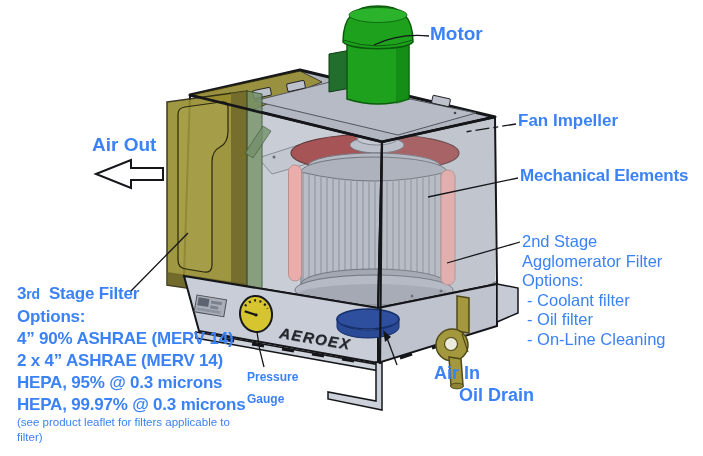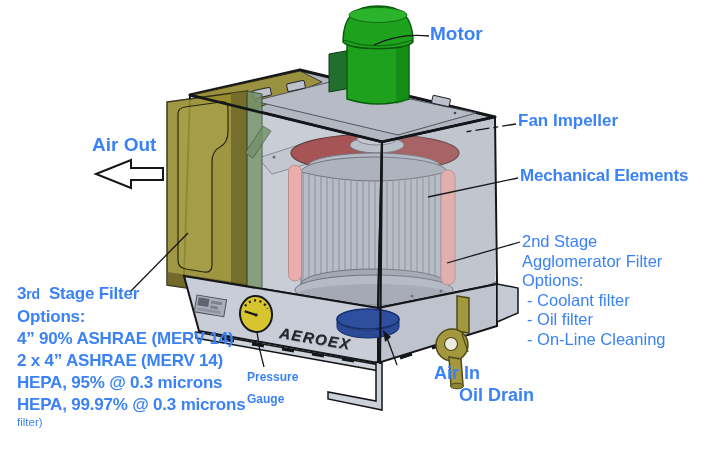--- a/index.html
+++ b/index.html
@@ -180,20 +180,21 @@
 
 <div class="lbl" id="air-out-label">Air Out</div>
 
 <div class="lbl" id="third-stage-label">
   <span class="ln first"><span>3</span><span class="ord">rd</span><span>  Stage Filter</span></span>
   <span class="ln">Options:</span>
   <span class="ln">4” 90% ASHRAE (MERV 14)</span>
   <span class="ln">2 x 4” ASHRAE (MERV 14)</span>
   <span class="ln">HEPA, 95% @ 0.3 microns</span>
   <span class="ln">HEPA, 99.97% @ 0.3 microns</span>
+  <span class="ln note">(see product leaflet for filters applicable to</span>
   <span class="ln note">filter)</span>
 </div>
 
 <div class="lbl" id="pressure-label">
   <span class="ln">Pressure</span>
   <span class="ln">Gauge</span>
 </div>
 
 <div class="lbl" id="air-in-label">Air In</div>
 

